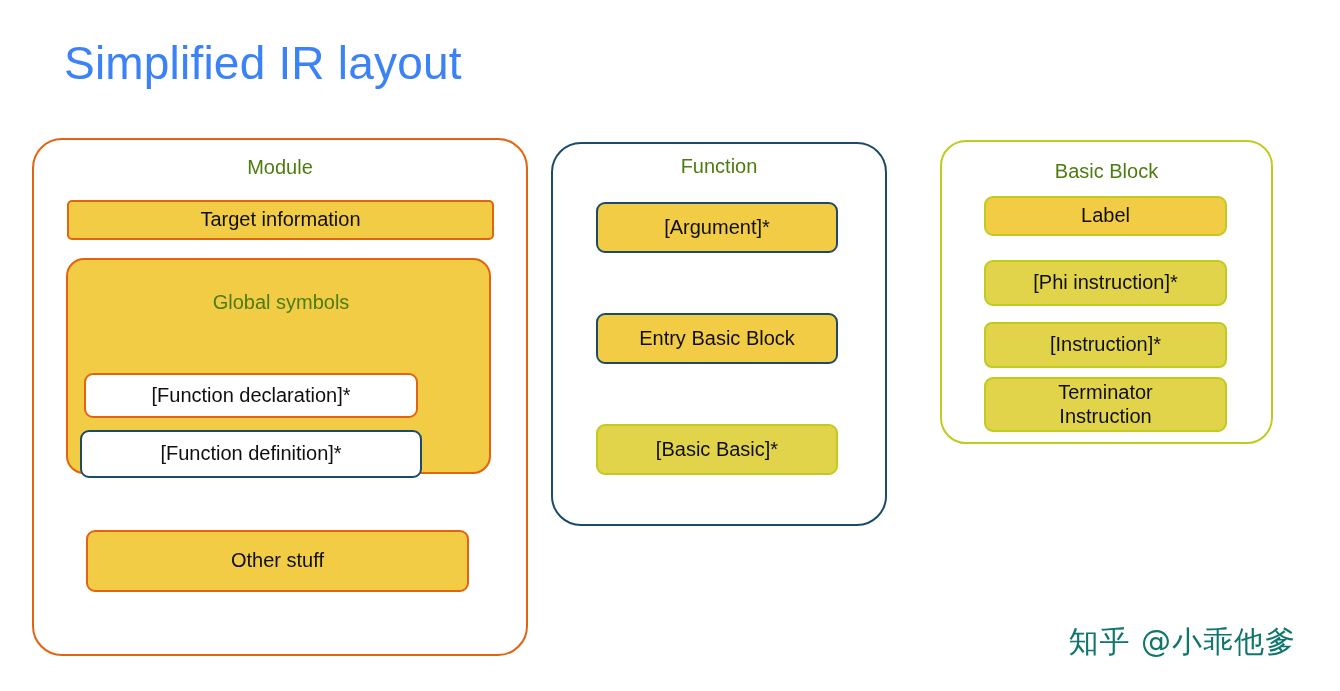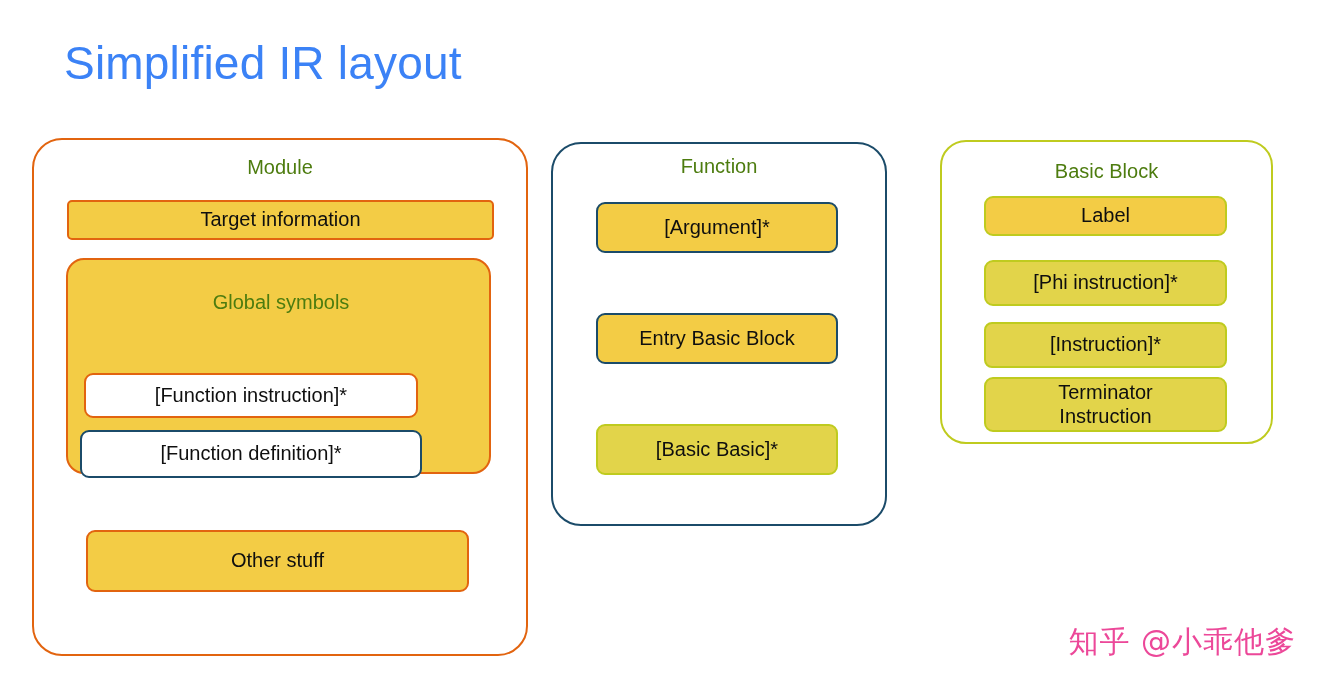--- a/index.html
+++ b/index.html
@@ -118,21 +118,21 @@
   .b-instr       { left:42px;  top:180px; width:243px; height:46px;border-radius:8px; }
   .b-terminator  { left:42px;  top:235px; width:243px; height:55px; }
   .b-terminator .txt { display:block; }
 
   
   .watermark {
     position: absolute;
     right: 44px;
     bottom: 28px;
     font-size: 30px;
-    color: #ec4899;
+    color: #0f766e;
     letter-spacing: 1px;
     white-space: nowrap;
     font-family: "DejaVu Sans", sans-serif;
   }
 </style>
 </head>
 <body>
 
 <div class="slide-title">Simplified IR layout</div>
 
@@ -140,21 +140,21 @@
 
   <div class="card-title m-title">Module</div>
 
   <div class="box m-target fill-yellow bd-orange r-sm">Target information</div>
 
   <div class="box m-globals fill-yellow bd-orange"></div>
 
   <div class="card-title g-title" style="top:127px;">Global symbols</div>
 
 
-  <div class="box g-funcdecl fill-white bd-orange r-md">[Function instruction]*</div>
+  <div class="box g-funcdecl fill-white bd-orange r-md">[Function declaration]*</div>
 
   <div class="box g-funcdef fill-white bd-navy r-md">[Function definition]*</div>
 
   <div class="box m-other fill-yellow bd-orange r-md">Other stuff</div>
 </div>
 
 <div class="card card-function">
 
   <div class="card-title f-title">Function</div>
 

